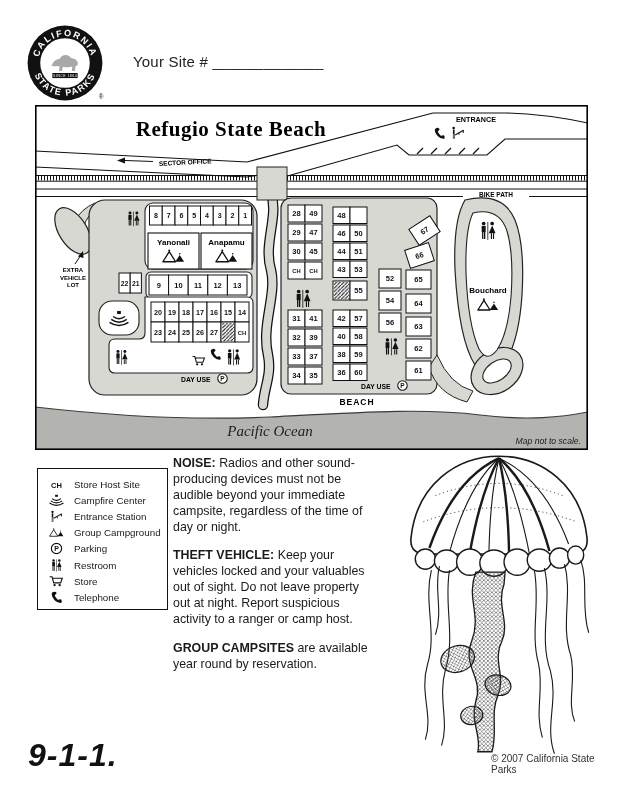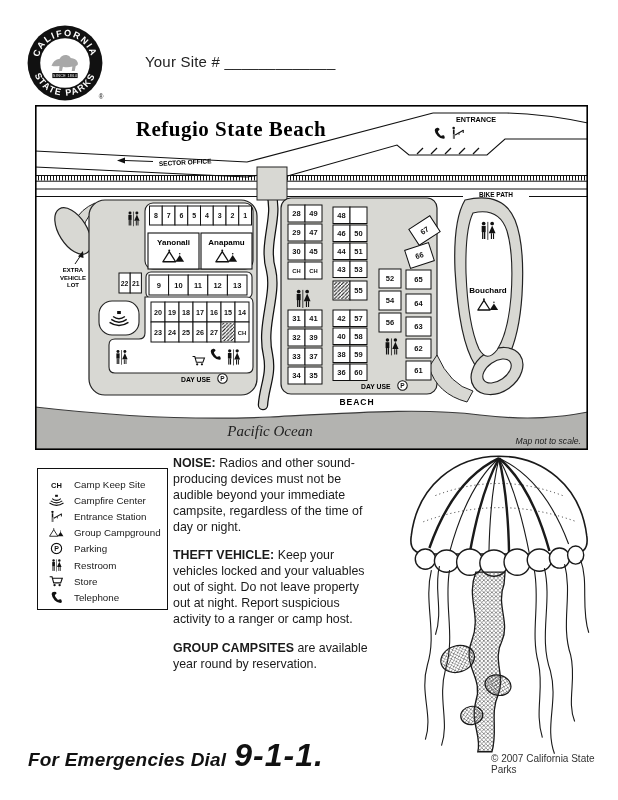--- a/index.html
+++ b/index.html
@@ -1,19 +1,19 @@
 <!DOCTYPE html>
 <html><head>
 <meta charset="utf-8">
 <style>
   html,body{margin:0;padding:0;background:#ffffff;}
   .page{position:relative;width:618px;height:800px;background:#fff;
         font-family:"Liberation Sans",sans-serif;color:#111;overflow:hidden;}
   .abs{position:absolute;}
-  .site-line{left:145px;top:53px;font-size:15px;color:#222;letter-spacing:.2px;}
+  .site-line{left:133px;top:53px;font-size:15px;color:#222;letter-spacing:.2px;}
   .logo-wrap{left:26px;top:24px;width:78px;height:78px;}
   .map-frame{left:35px;top:105px;width:553px;height:345px;}
   .map-frame svg{display:block;}
   .legend-title{left:38px;top:480px;font-size:11px;font-weight:bold;letter-spacing:.4px;}
   .legend-box{left:37px;top:468px;width:131px;height:142px;border:1.4px solid #111;
               box-sizing:border-box;padding:7px 4px 4px 9px;background:#fff;}
   .legend-item{display:flex;align-items:center;height:16.2px;gap:8px;font-size:9.8px;color:#1a1a1a;}
   .legend-icon{width:19px;display:flex;justify-content:center;align-items:center;flex:0 0 19px;}
   .notices{left:173px;top:456px;width:219px;}
   .notice{margin:0 15px 13px 0;font-size:12.4px;line-height:1.28;color:#1a1a1a;}
@@ -550,21 +550,21 @@
 
   <div class="abs legend-title">LEGEND</div>
   <div class="abs legend-box">
     <div id="legend-items">
         <div class="legend-item">
           <span class="legend-icon">
             <svg width="15" height="13" viewBox="0 0 24 19">
               <use href="#icon-camphost" width="24" height="19"></use>
             </svg>
           </span>
-          <span>Camp Keep Site</span>
+          <span>Store Host Site</span>
         </div>
         <div class="legend-item">
           <span class="legend-icon">
             <svg width="15" height="13" viewBox="0 0 24 19">
               <use href="#icon-campfire" width="24" height="19"></use>
             </svg>
           </span>
           <span>Campfire Center</span>
         </div>
         <div class="legend-item">
@@ -657,18 +657,17 @@
         <path d="M196,108 C204,130 196,156 204,180" stroke-width="1.1"></path>
         <path d="M92,120 C82,146 98,162 88,188 C78,214 100,224 92,248 C86,268 98,282 94,298 L108,298 C114,278 106,260 114,242 C122,222 108,208 118,188 C126,170 112,152 120,132 L121,120 Z" fill="url(#jhatch)" stroke-width="1.3"></path>
         <ellipse cx="74" cy="206" rx="17" ry="13" transform="rotate(-18 74 206)" fill="url(#jhatch)" stroke-width="1.2"></ellipse>
         <ellipse cx="114" cy="232" rx="13" ry="10" transform="rotate(14 114 232)" fill="url(#jhatch)" stroke-width="1.2"></ellipse>
         <ellipse cx="88" cy="262" rx="11" ry="9" transform="rotate(-10 88 262)" fill="url(#jhatch)" stroke-width="1.2"></ellipse>
       </g>
     </svg>
   </div>
 
   <div class="abs footer-line">
-    <span class="emerg-prefix">For Emergencies Dial</span>
     <span class="emerg-number">9-1-1.</span>
   </div>
   <div class="abs copyright">© 2007 California State Parks</div>
 
 </div>
 
 </body></html>

